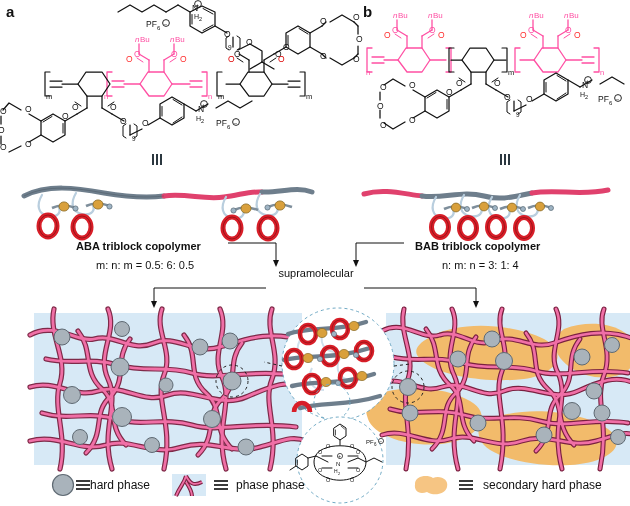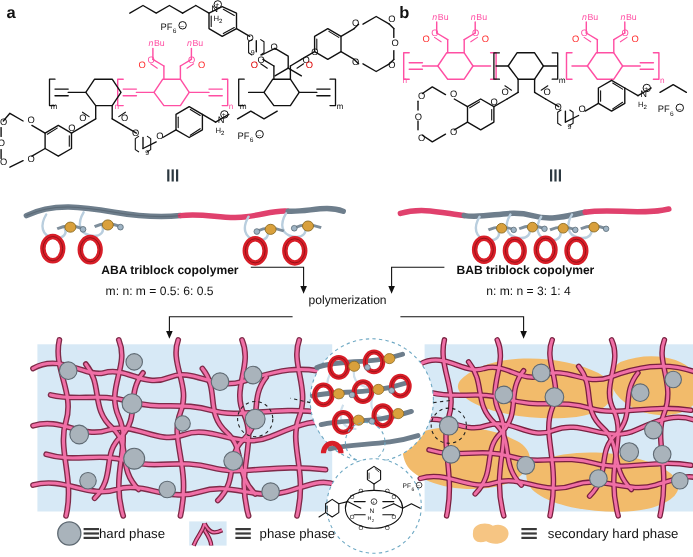--- a/index.html
+++ b/index.html
@@ -436,39 +436,39 @@
     <ellipse cx="108" cy="52" rx="8.5" ry="10.5" fill="none" stroke="#d81e28" stroke-width="5"></ellipse>
     <ellipse cx="108" cy="52" rx="8.5" ry="10.5" fill="none" stroke="#8d1016" stroke-width="0.8"></ellipse>
     <ellipse cx="136" cy="51" rx="8.5" ry="10.5" fill="none" stroke="#d81e28" stroke-width="5"></ellipse>
     <ellipse cx="136" cy="51" rx="8.5" ry="10.5" fill="none" stroke="#8d1016" stroke-width="0.8"></ellipse>
     <ellipse cx="164" cy="52" rx="8.5" ry="10.5" fill="none" stroke="#d81e28" stroke-width="5"></ellipse>
     <ellipse cx="164" cy="52" rx="8.5" ry="10.5" fill="none" stroke="#8d1016" stroke-width="0.8"></ellipse>
   </g>
 </svg>
 </div>
 
-<div class="abs cap-title" style="left:92px;top:240px;">ABA triblock copolymer</div>
+<div class="abs cap-title" style="left:76px;top:240px;">ABA triblock copolymer</div>
 <div class="abs cap-ratio" style="left:96px;top:259px;">m: n: m = 0.5: 6: 0.5</div>
 
 <div class="abs cap-title" style="left:415px;top:240px;">BAB triblock copolymer</div>
 <div class="abs cap-ratio" style="left:442px;top:259px;">n: m: n = 3: 1: 4</div>
 
 <div class="abs" style="left:228px;top:236px;">
 <svg width="176" height="38" viewBox="0 0 176 38">
   <g stroke="#111" stroke-width="1" fill="none">
     <path d="M0,7 L48,7 L48,26"></path>
     <path d="M176,7 L128,7 L128,26"></path>
   </g>
   <path d="M48,31 L45,24 L51,24 Z" fill="#111"></path>
   <path d="M128,31 L125,24 L131,24 Z" fill="#111"></path>
 </svg>
 </div>
 
 <div class="abs center-label" style="left:266px;top:267px;width:100px;">
-  <div>polymerization</div>
+  <div>supramolecular</div>
 </div>
 
 <div class="abs" style="left:28px;top:283px;">
 <svg width="574" height="30" viewBox="0 0 574 30">
   <g stroke="#111" stroke-width="1" fill="none">
     <path d="M238,5 L126,5 L126,20"></path>
     <path d="M336,5 L448,5 L448,20"></path>
   </g>
   <path d="M126,25 L123,18 L129,18 Z" fill="#111"></path>
   <path d="M448,25 L445,18 L451,18 Z" fill="#111"></path>
@@ -755,21 +755,21 @@
     </svg>
   </span>
   <span class="eq3">
       <i></i>
       <i></i>
       <i></i>
     </span>
   <span class="legend-text">phase phase</span>
 </div>
 
-<div class="abs" style="left:424px;top:472px;display:flex;align-items:center;gap:10px;justify-content:center;">
+<div class="abs" style="left:409px;top:472px;display:flex;align-items:center;gap:10px;justify-content:center;">
   <span>
     <svg width="40" height="26" viewBox="0 0 40 26">
       <path d="M6,12 C6,4 18,2 24,6 C32,3 40,8 38,15 C36,23 24,24 18,20 C10,23 5,19 6,12 Z" fill="#f6c583"></path>
     </svg>
   </span>
   <span class="eq3">
       <i></i>
       <i></i>
       <i></i>
     </span>

